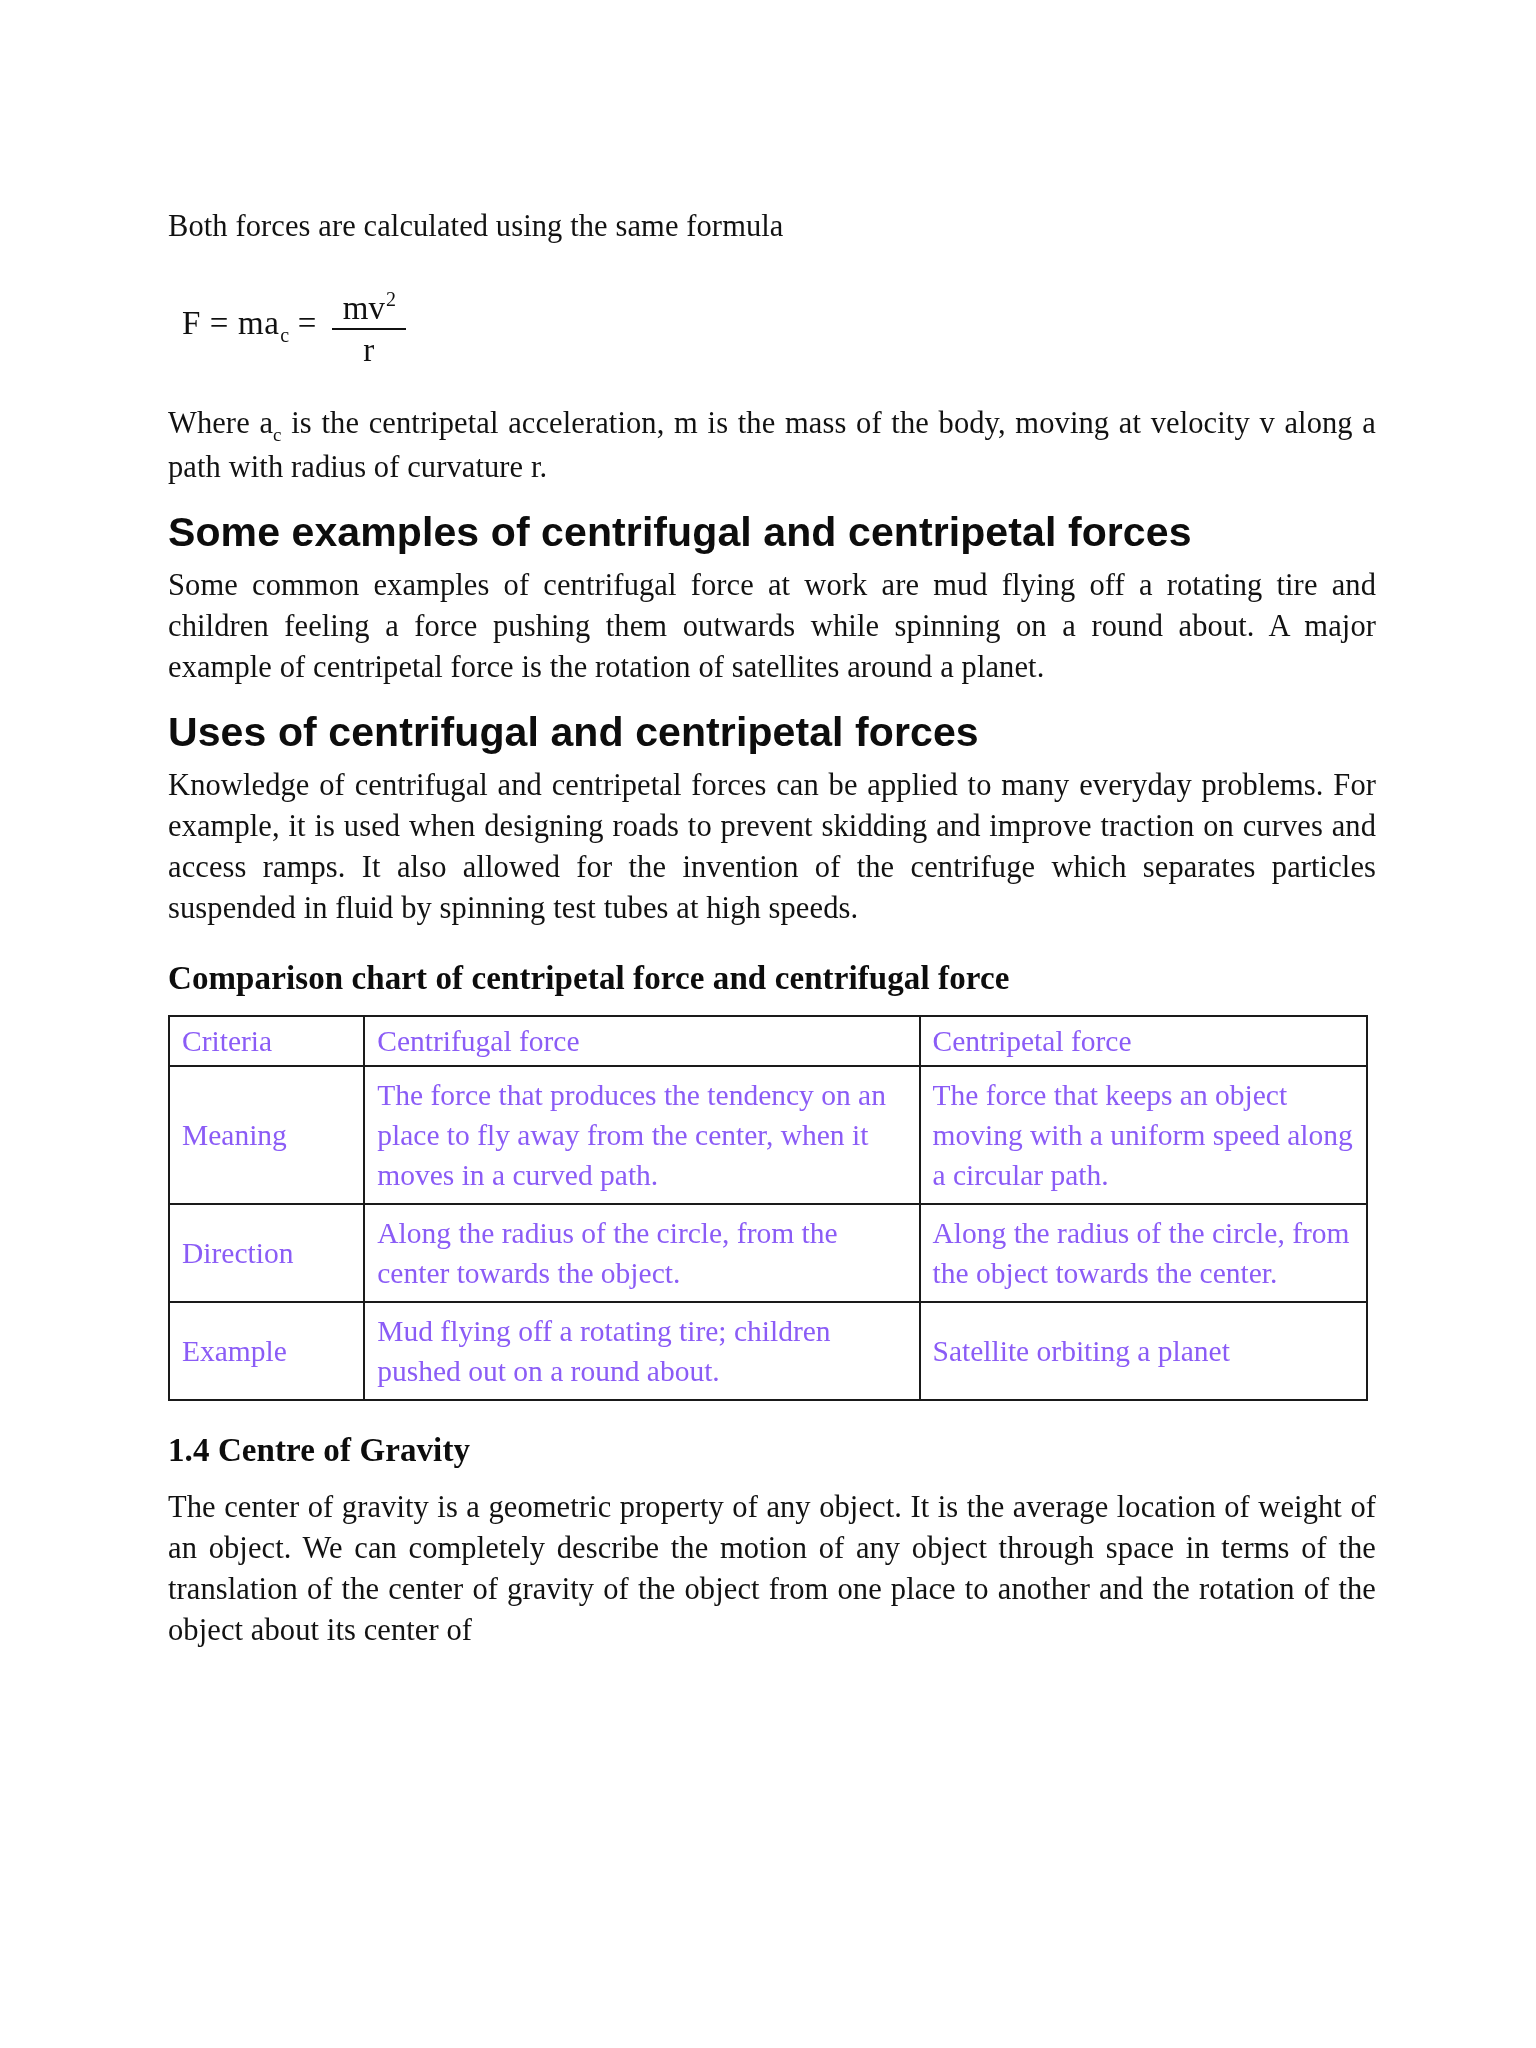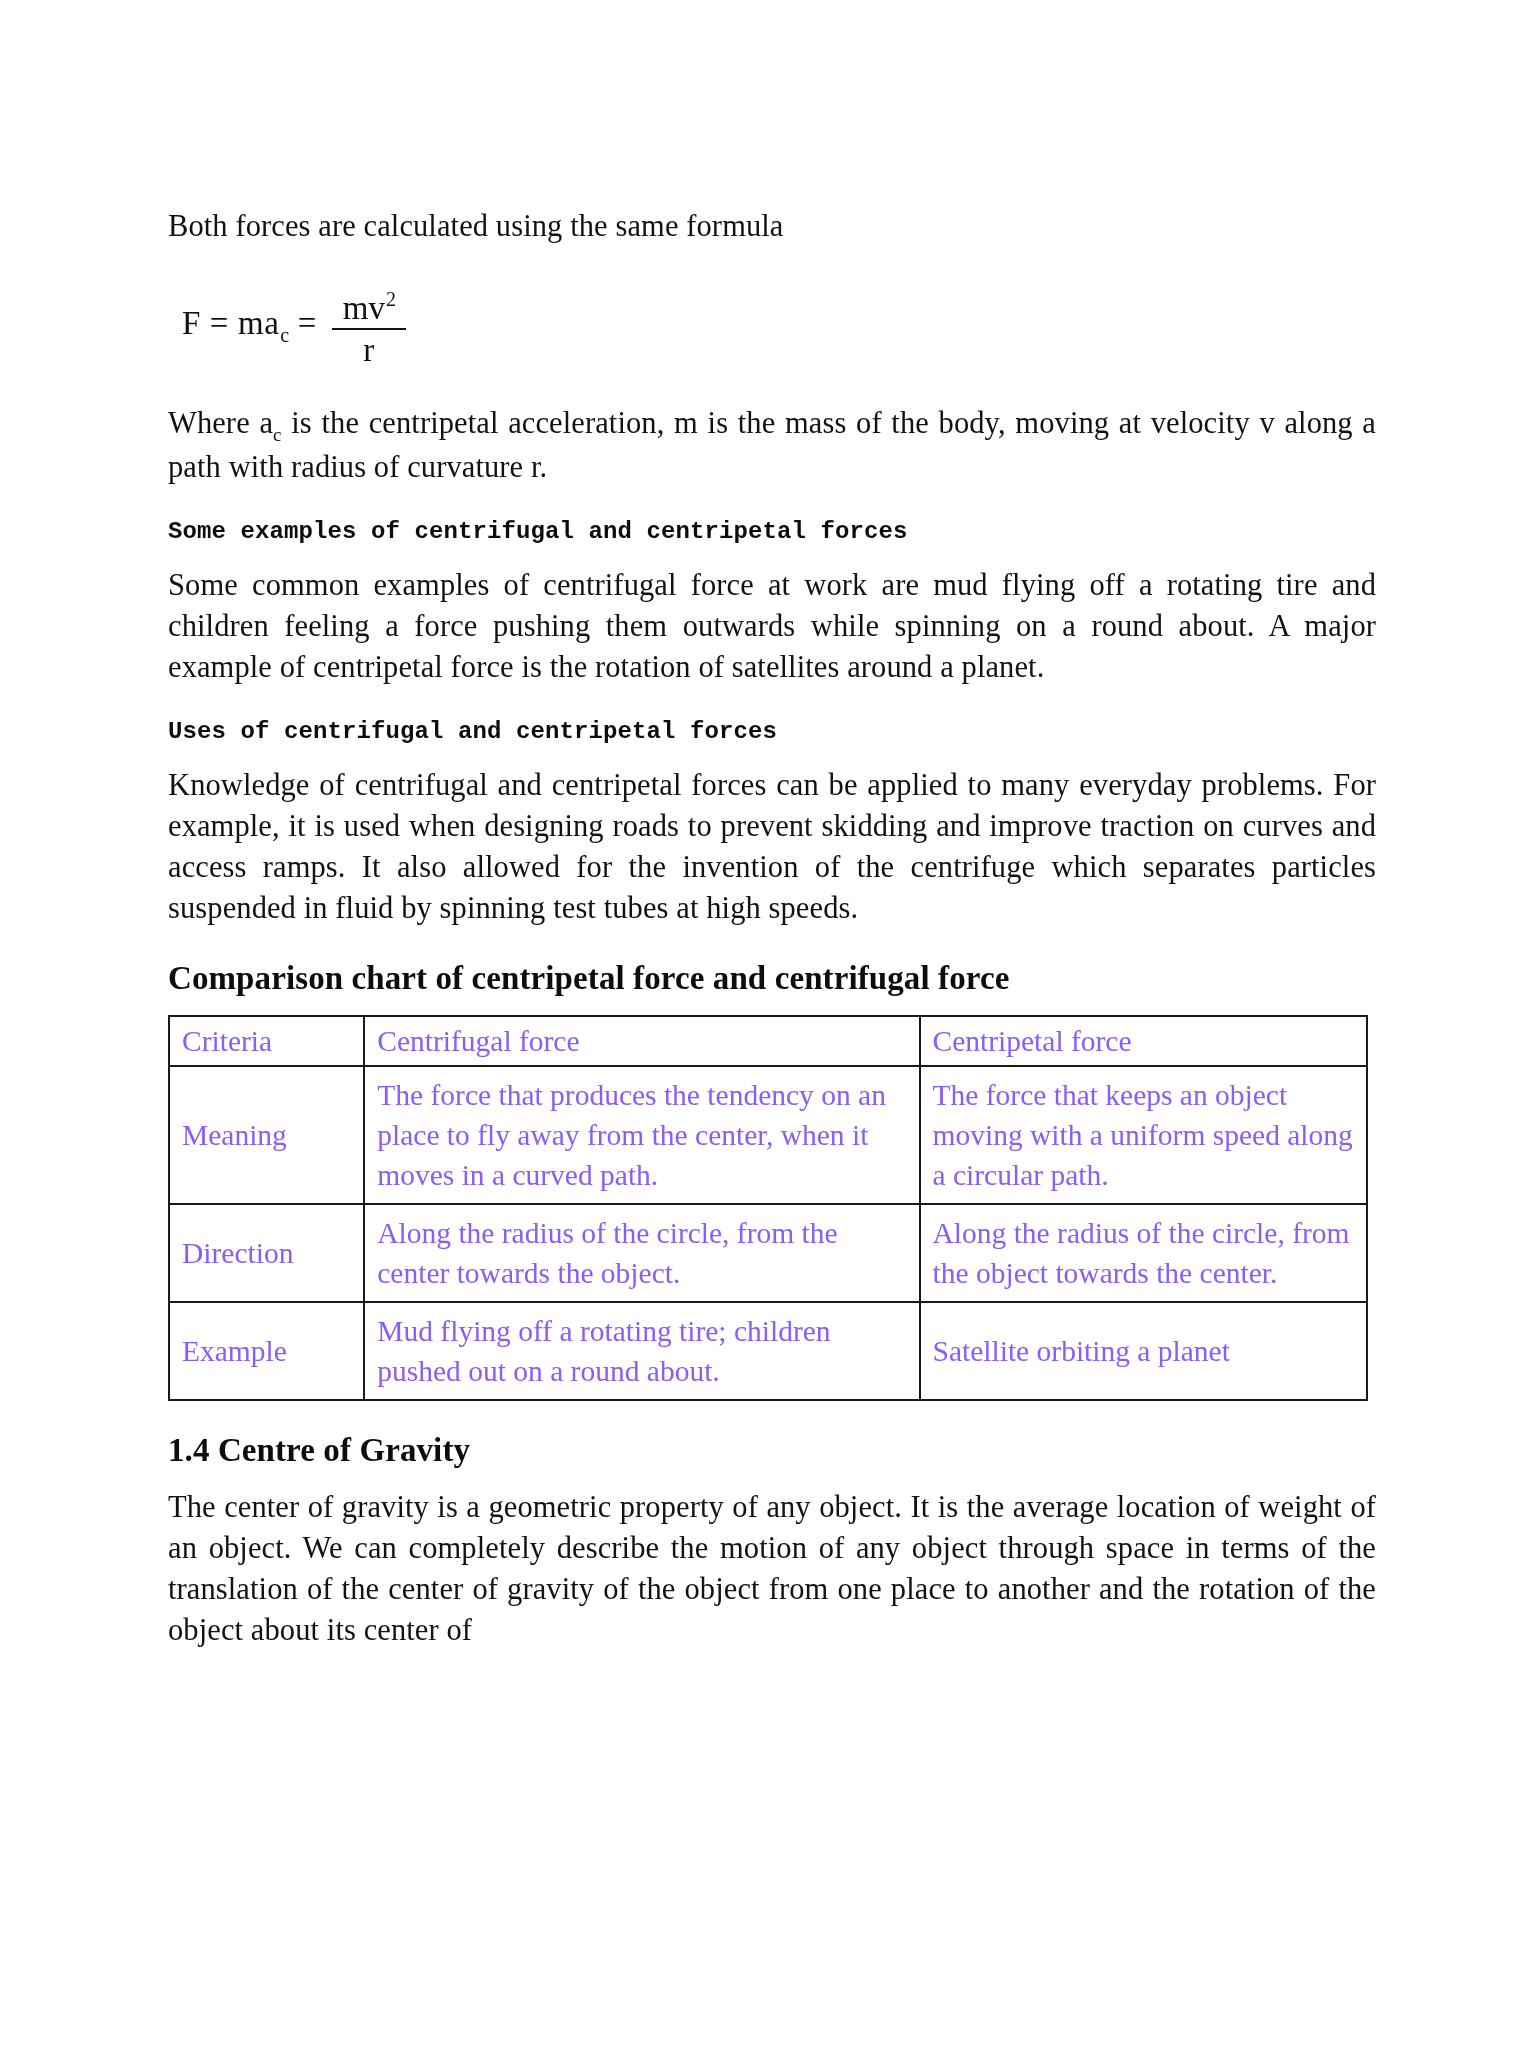--- a/index.html
+++ b/index.html
@@ -28,22 +28,22 @@
     line-height: 41px;
     color: #121212;
     margin: 0 0 10px 0;
     text-align: justify;
     letter-spacing: 0.1px;
   }
   p.body-text.nojust {
     text-align: left;
   }
   h3.section-heading {
-    font-family: Liberation Mono, monospace;
-    font-size: 24px;
+    font-family: Liberation Sans, sans-serif;
+    font-size: 41px;
     line-height: 40px;
     font-weight: bold;
     color: #0d0d0d;
     margin: 24px 0 13px 0;
     letter-spacing: 0.1px;
   }
   h2.major-heading {
     font-family: "Liberation Serif", "DejaVu Serif", serif;
     font-size: 33px;
     line-height: 42px;

